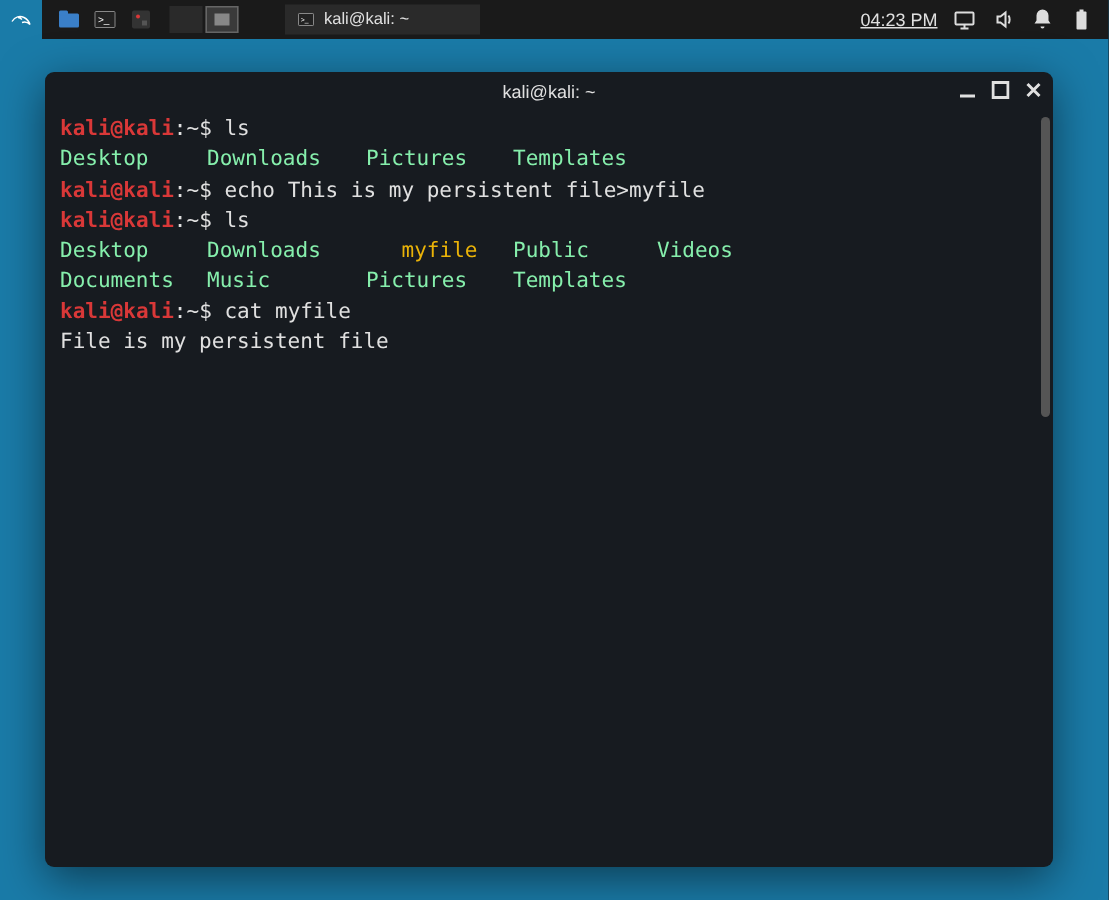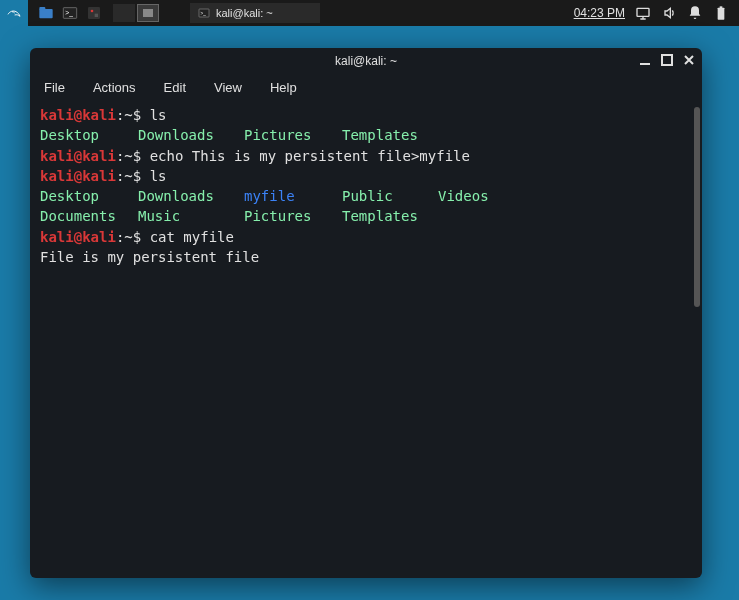--- a/index.html
+++ b/index.html
@@ -122,21 +122,21 @@
       border-radius: 3px;
     }
     .line { white-space: pre; }
     .prompt-user { color: #d93838; font-weight: bold; }
     .prompt-at { color: #d93838; font-weight: bold; }
     .prompt-host { color: #d93838; font-weight: bold; }
     .prompt-cwd { color: #e0e0e0; }
     .prompt-dollar { color: #e0e0e0; }
     .cmd { color: #e0e0e0; }
     .dir { color: #86efac; font-weight: normal; }
-    .file { color: #3b82f6; }
+    .file { color: #eab308; text-align: center; }
     .output { color: #e0e0e0; }
     .cursor-block {
       display: inline-block;
       width: 9px; height: 16px;
       background: #e0e0e0;
       vertical-align: middle;
       margin-bottom: 2px;
     }
     .col { display: inline-block; }
     .c1 { width: 98px; }
@@ -235,27 +235,20 @@
           </svg>
       </div>
       <div class="win-btn">
         <svg width="12" height="12" viewBox="0 0 12 12">
             <path d="M2 2l8 8M10 2l-8 8" stroke="#e0e0e0" stroke-width="2"></path>
           </svg>
       </div>
     </div>
   </div>
 
-  <div class="menubar">
-    <span class="menu-item">File</span>
-    <span class="menu-item">Actions</span>
-    <span class="menu-item">Edit</span>
-    <span class="menu-item">View</span>
-    <span class="menu-item">Help</span>
-  </div>
 
   <div class="terminal-body">
     <div class="scrollbar"></div>
 
     <div class="line"><span class="prompt-user">kali</span><span class="prompt-at">@</span><span class="prompt-host">kali</span><span class="prompt-cwd">:</span><span class="prompt-cwd">~</span><span class="prompt-dollar">$</span> <span class="cmd">ls</span></div>
 
     <div class="line"><span class="col c1 dir">Desktop</span><span class="col c2 dir">Downloads</span><span class="col c3 dir">Pictures</span><span class="dir">Templates</span></div>
 
     <div class="line"><span class="prompt-user">kali</span><span class="prompt-at">@</span><span class="prompt-host">kali</span><span class="prompt-cwd">:</span><span class="prompt-cwd">~</span><span class="prompt-dollar">$</span> <span class="cmd">echo This is my persistent file&gt;myfile</span></div>
 

